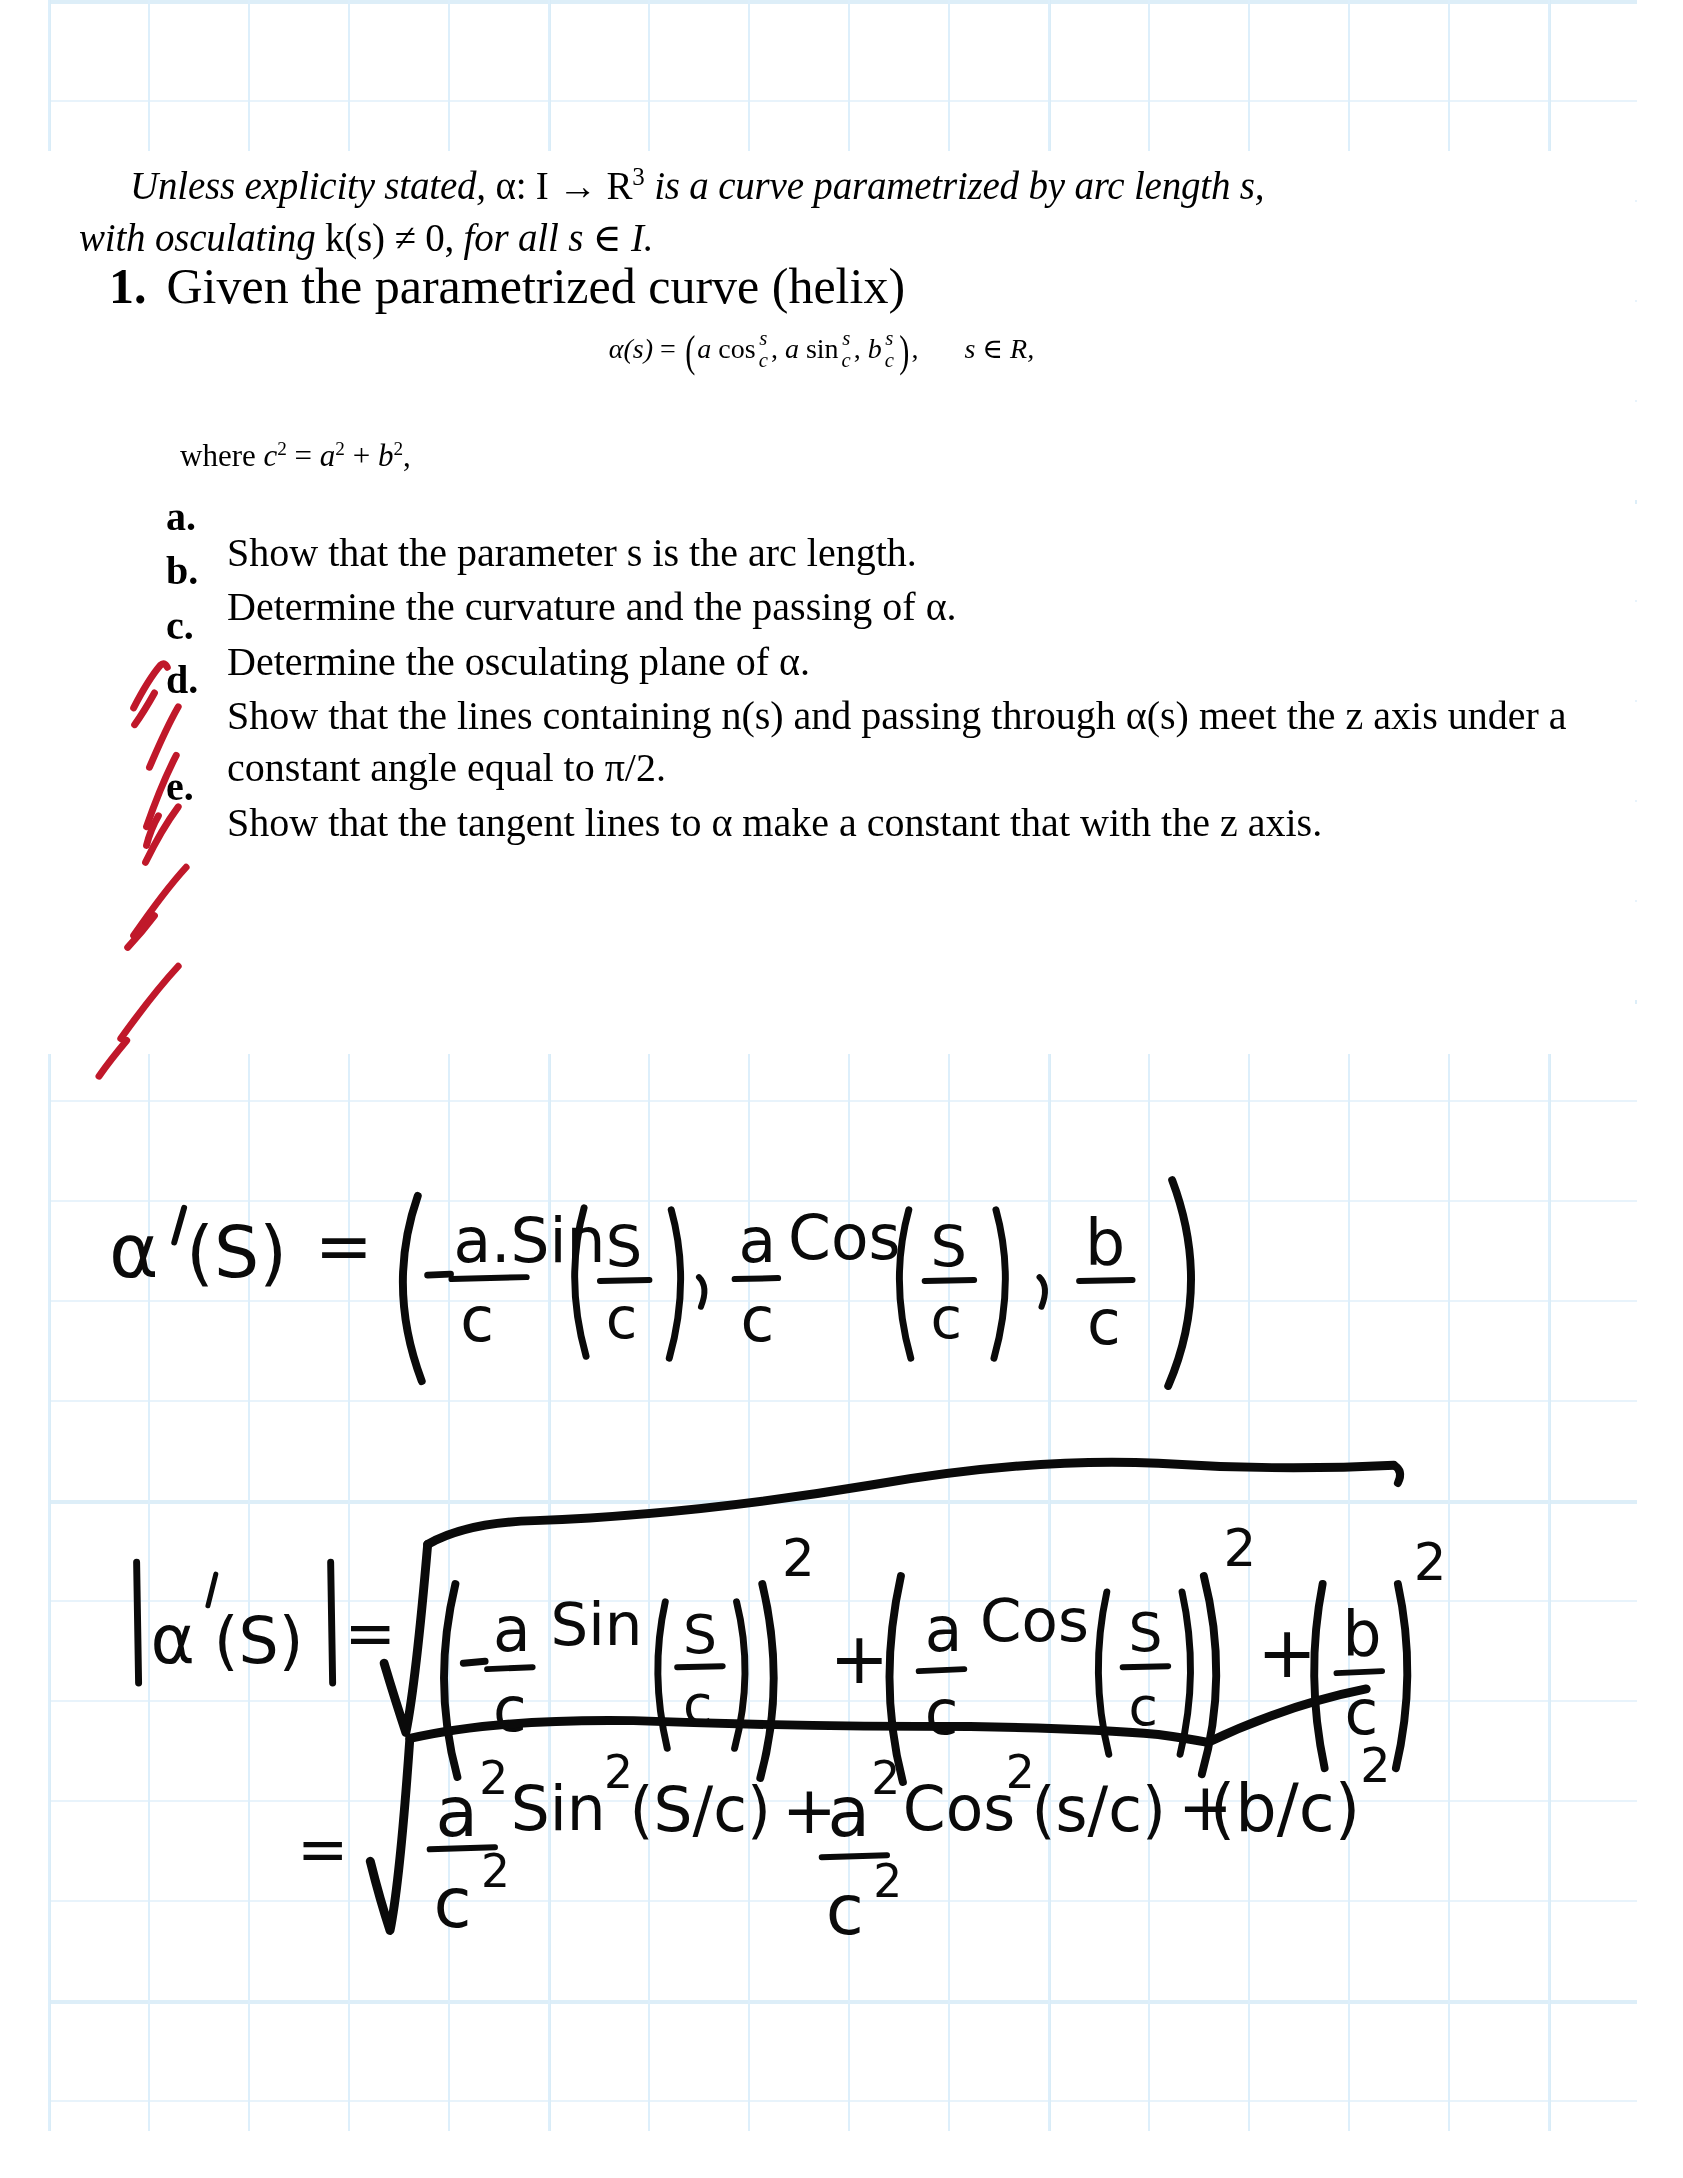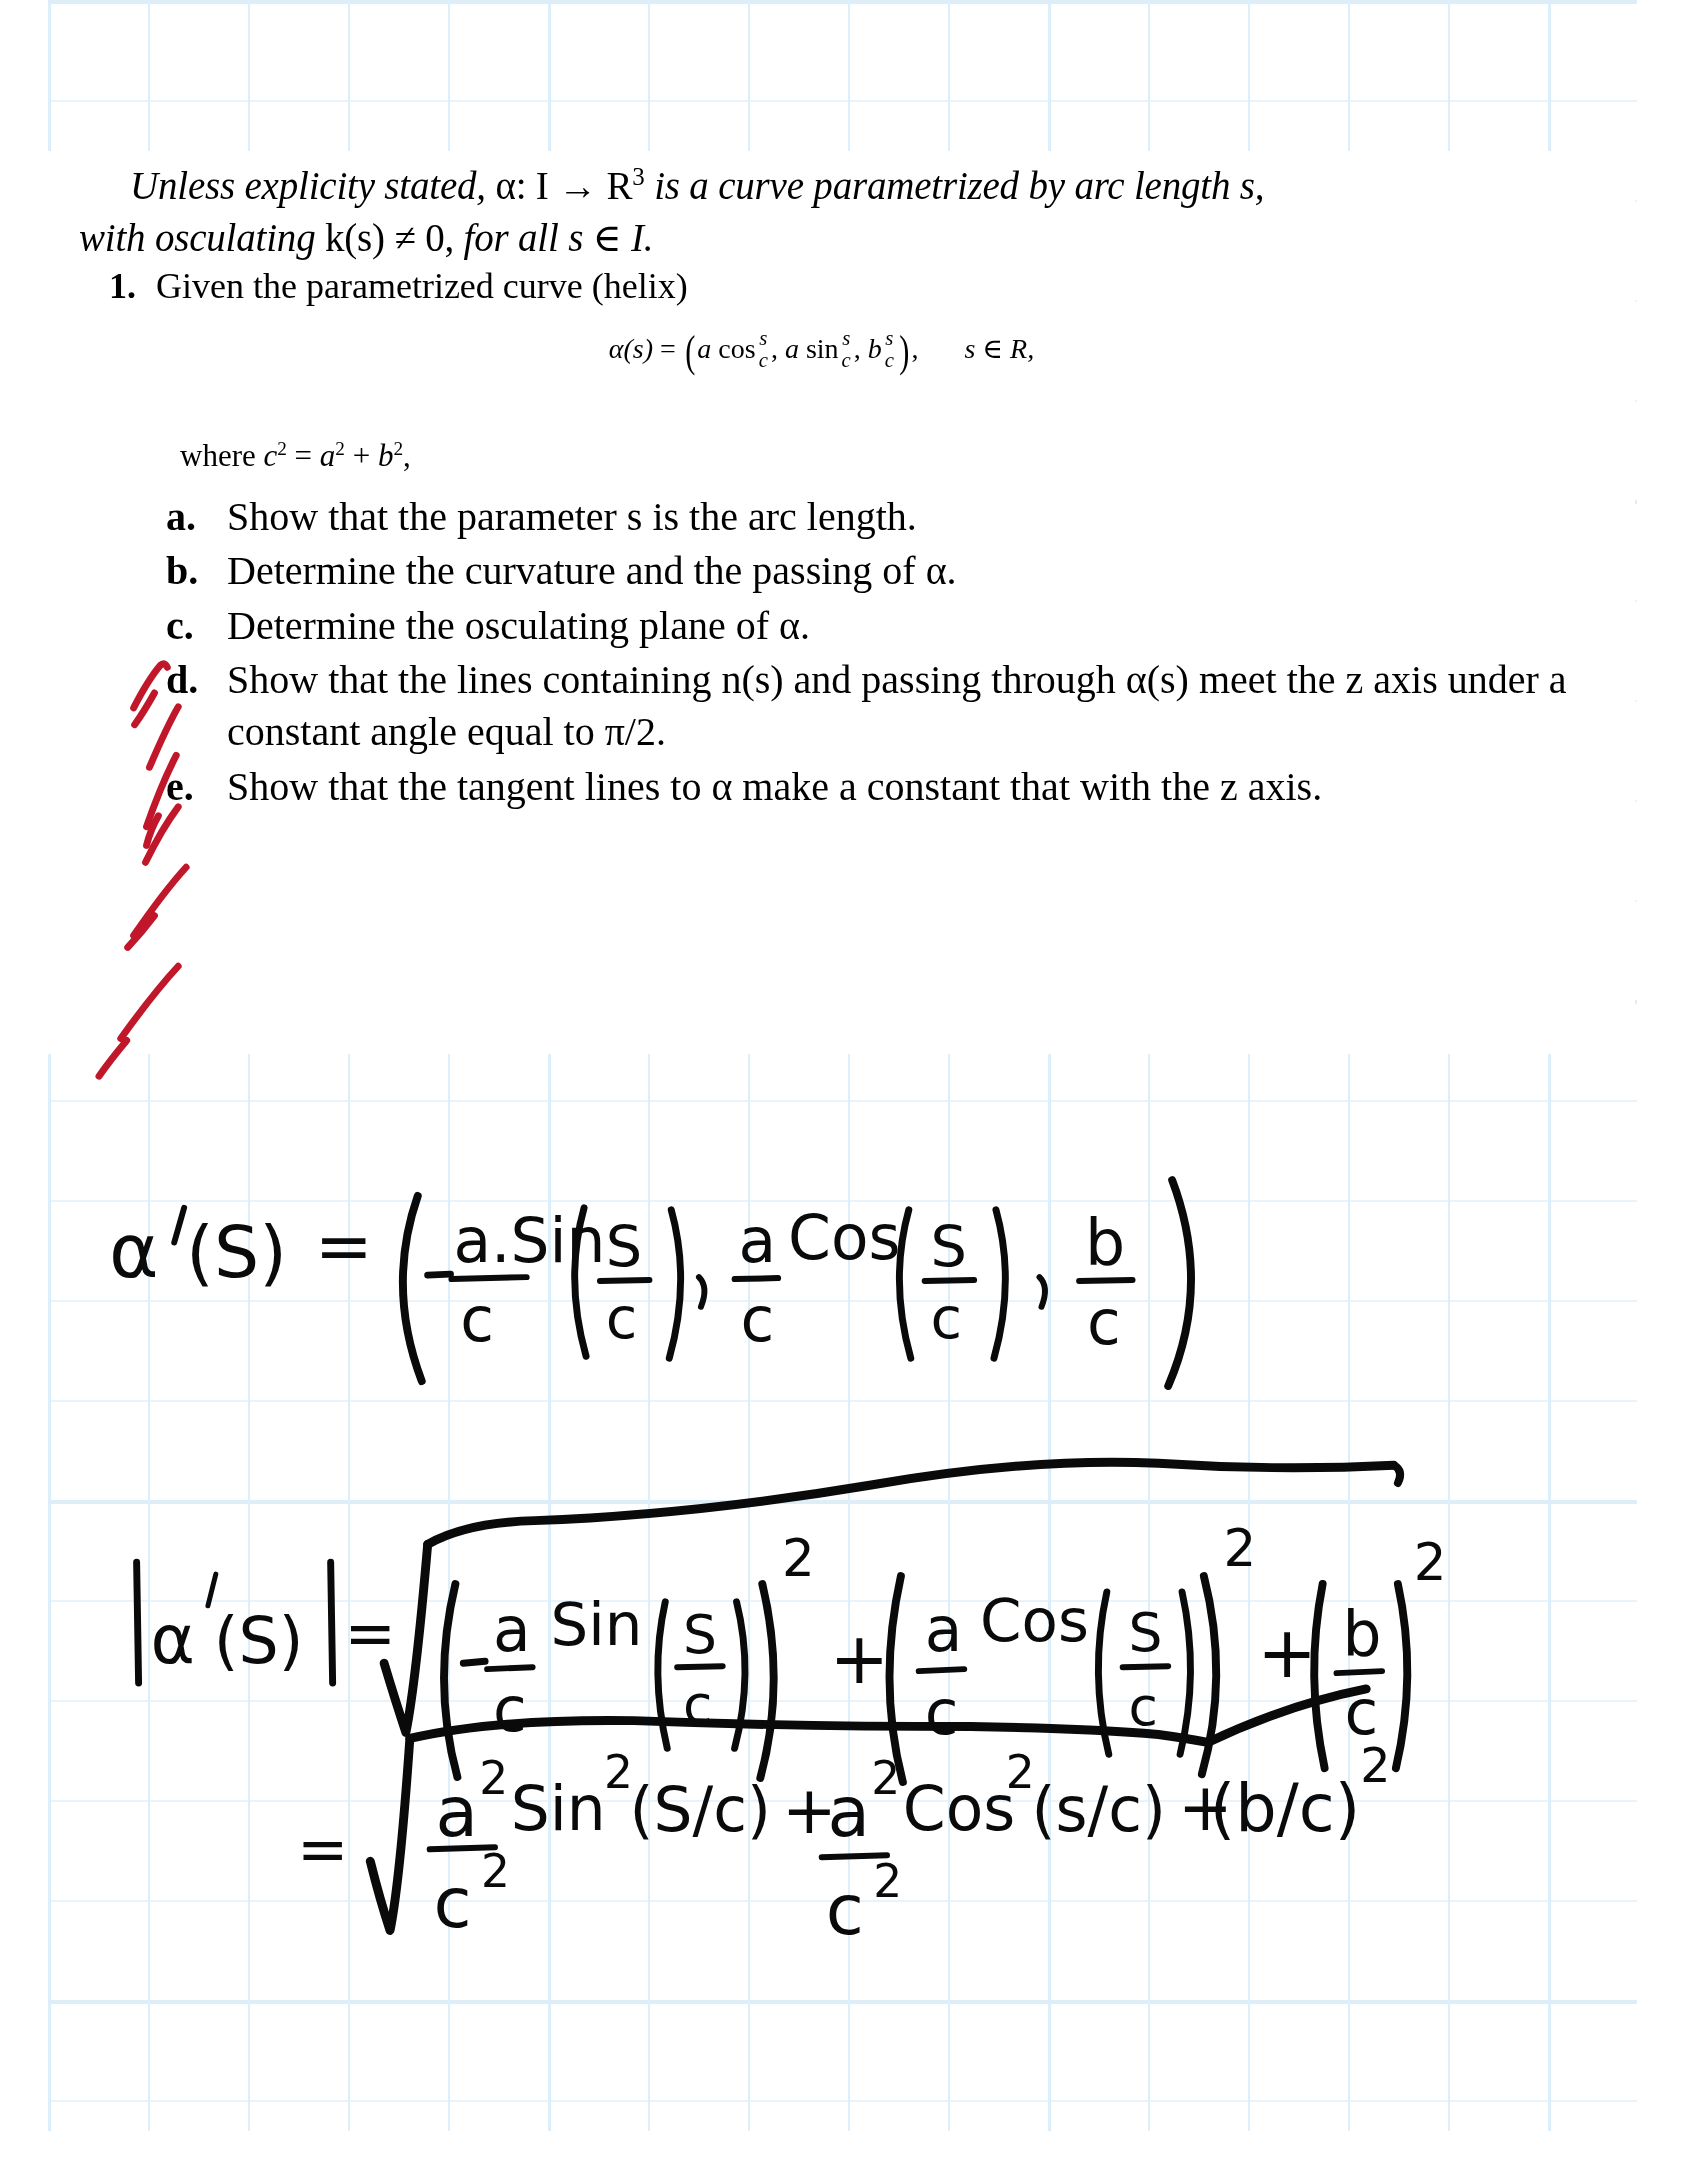--- a/index.html
+++ b/index.html
@@ -80,21 +80,21 @@
     letter-spacing: -0.2px;
     margin-left: 18px;
   }
   .intro .rm { font-style: normal; }
   .sup { font-size: 0.64em; vertical-align: super; font-style: normal; }
 
   .prob-line {
     position: absolute;
     left: 109px;
     top: 111px;
-    font-size: 36px;
+    font-size: 50px;
     line-height: 48px;
     white-space: nowrap;
   }
   .prob-num { font-weight: bold; margin-right: 20px; }
 
   
   .display-eq {
     position: absolute;
     left: 0px;
     top: 176px;
@@ -149,21 +149,21 @@
     font-size: 40px;
     line-height: 52px;
   }
   .item .ltr {
     position: absolute;
     left: 0px;
     top: 0px;
     font-weight: bold;
     width: 55px;
   }
-  .item .txt { display: block; margin-left: 61px; }
+  .item .txt { display: block; margin-left: 61px; margin-top: 36px; }
 
   
   #handwriting {
     position: absolute;
     left: 0px;
     top: 0px;
     width: 1683px;
     height: 2178px;
     pointer-events: none;
   }

